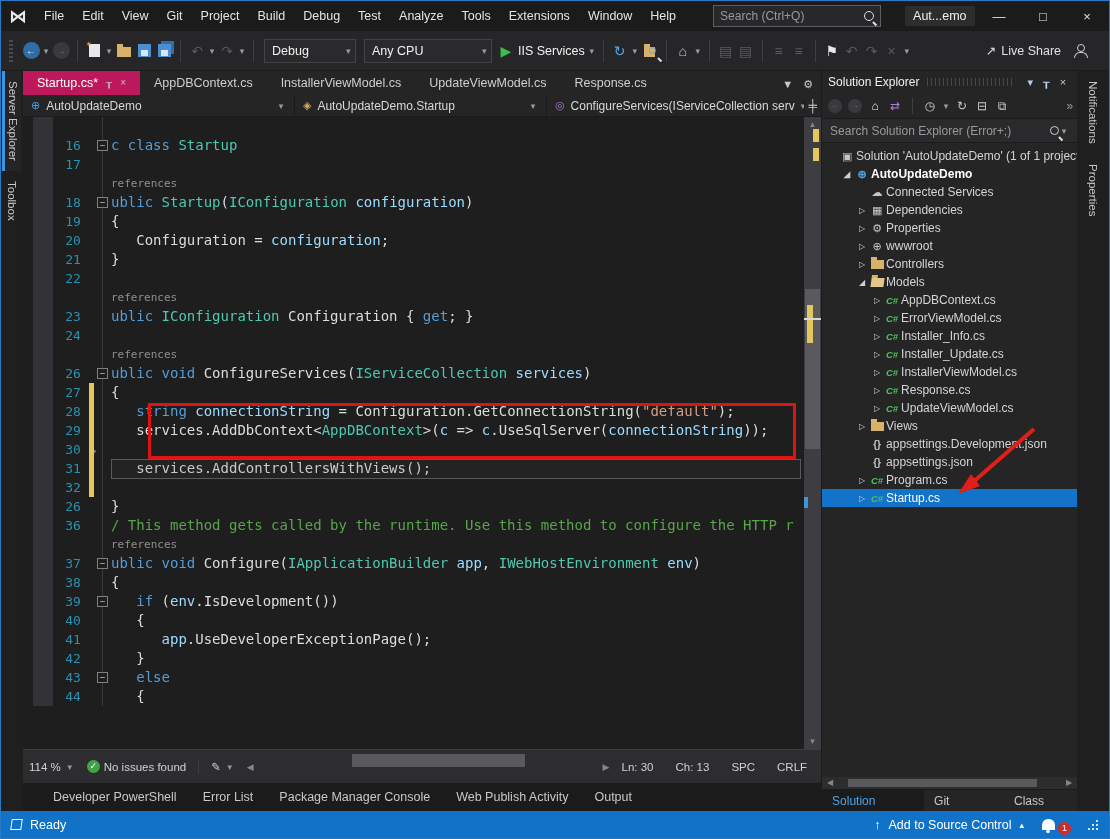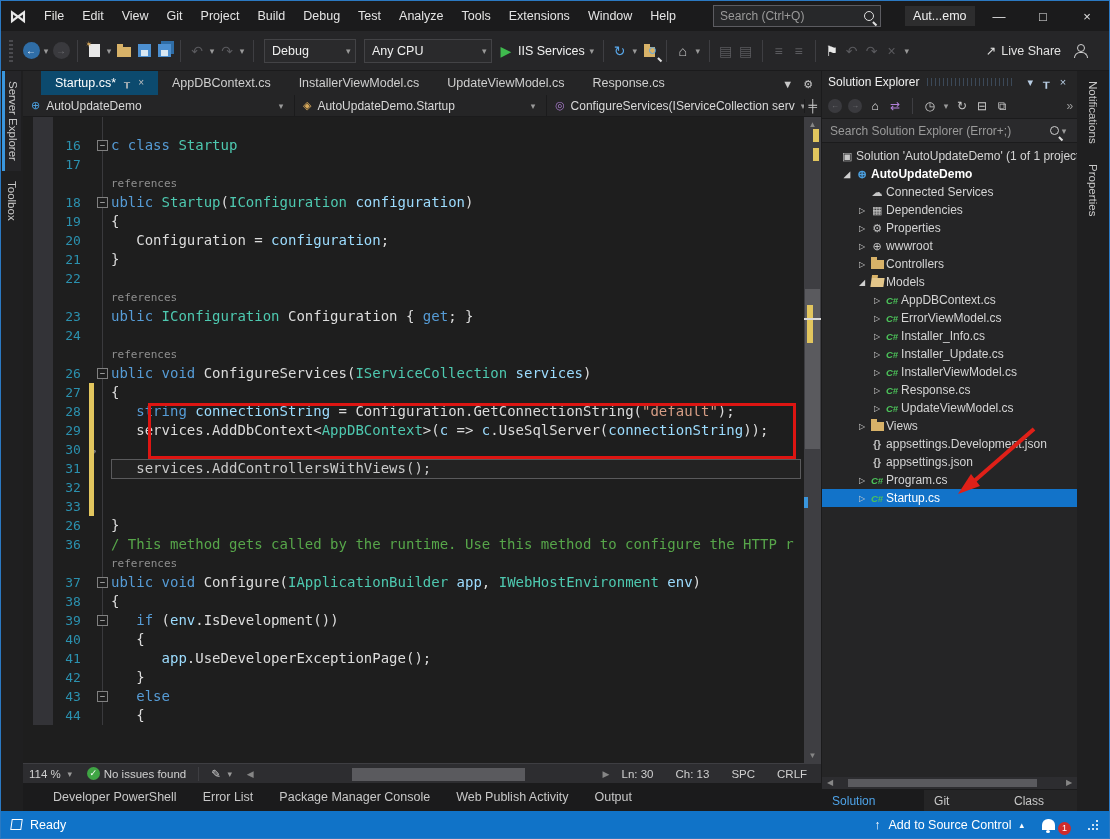--- a/index.html
+++ b/index.html
@@ -47,21 +47,21 @@
   .main { flex:1 1 auto; display:flex; min-height:0; }
   .side-strip { background:#1f1f20; display:flex; flex-direction:column; align-items:center; color:#bdbdbd; }
   .side-strip.left { width:22px; } .side-strip.right { width:32px; }
   .vtab { writing-mode:vertical-rl; font-size:11.5px; padding:10px 2px; color:#c8c8c8; }
   .vtab.active { border-left:3px solid #3a96dd; background:#252528; }
   .center { width:800px; display:flex; flex-direction:column; min-width:0; }
 
   
   .tabrow { height:24px; background:#252526; display:flex; align-items:flex-end; flex:0 0 auto; }
   .doc-tab { padding:0 14px; height:24px; line-height:24px; color:#cfcfcf; font-size:12.5px; display:flex; align-items:center; gap:8px; }
-  .doc-tab.active { background:#0c4a6e; color:#fff;margin-left:18px; }
+  .doc-tab.active { background:#be185d; color:#fff; }
   .doc-tab .mini { font-size:10px; color:#c0c0c0; }
   .tabrow .tr-icons { margin-left:auto; display:flex; gap:10px; padding:0 8px 4px 0; color:#c8c8c8; font-size:11px; }
 
   
   .breadcrumb { height:22px; background:#252526; border-bottom:1px solid #1b1b1c; display:flex; align-items:center; flex:0 0 auto; }
   .bc-seg { display:flex; align-items:center; gap:6px; height:100%; padding:0 8px; border-right:1px solid #1b1b1c; color:#d8d8d8; font-size:12px; white-space:nowrap; overflow:hidden; }
   .bc-seg .tb-dd { margin-left:4px; }
   .bc-ic { font-size:11px; }
   .bc-split { margin-left:auto; color:#d0d0d0; font-size:12px; padding:0 4px; border-left:1px solid #1b1b1c; }
 
@@ -85,21 +85,21 @@
   
   .vscroll { width:17px; background:#3e3e42; position:relative; flex:0 0 auto; }
   .vs-arrow { position:absolute; left:0; width:17px; height:15px; color:#868686; font-size:8px; text-align:center; line-height:15px; }
   .vs-thumb { position:absolute; left:1px; width:15px; top:172px; height:160px; background:#5a5a5e; }
   .vs-mark-y { position:absolute; right:2px; width:6px; background:#e2c65e; }
   .vs-caret-y { position:absolute; left:3px; width:6px; top:188px; height:38px; background:#e2c65e; }
   .vs-line { position:absolute; left:0; width:17px; top:201px; height:2px; background:#d8d8d8; }
   .vs-mark-b { position:absolute; left:0; width:4px; top:380px; height:11px; background:#3a96dd; }
 
   
-  .status-strip { height:20px; background:#2d2d30; border-top:1px solid #3e3e42; display:flex; align-items:center; font-size:11.5px; color:#d0d0d0; flex:0 0 auto; }
+  .status-strip { height:34px; background:#2d2d30; border-top:1px solid #3e3e42; display:flex; align-items:center; font-size:11.5px; color:#d0d0d0; flex:0 0 auto; }
   .ss-item { display:flex; align-items:center; gap:4px; padding:0 6px; white-space:nowrap; }
   .check-circle { width:13px; height:13px; border-radius:50%; background:#3fa544; color:#fff; font-size:9px; line-height:13px; text-align:center; }
   .hsb { flex:1; height:100%; position:relative; background:#2d2d30; margin:0 2px; }
   .hsb-thumb { position:absolute; top:4px; height:13px; left:27%; width:52%; background:#5a5a5e; }
   .ss-right { display:flex; gap:22px; padding:0 14px 0 6px; }
 
   
   .bottom-tabs { height:28px; background:#1b1b1c; display:flex; align-items:center; gap:26px; padding-left:30px; flex:0 0 auto; color:#c8c8c8; font-size:12.5px; }
 
   
@@ -319,21 +319,20 @@
             <div class="code-row"><span></span><span class="cell-g"></span><span class="cell-num">23</span><span class="cell-chg"></span><span class="cell-fold"></span><span><span class="kw">ublic </span><span class="ty">IConfiguration</span><span class="tx"> Configuration { </span><span class="kw">get</span><span class="tx">; }</span></span></div>
             <div class="code-row"><span></span><span class="cell-g"></span><span class="cell-num">24</span><span class="cell-chg"></span><span class="cell-fold"></span><span></span></div>
             <div class="code-row"><span></span><span class="cell-g"></span><span class="cell-num"></span><span class="cell-chg"></span><span class="cell-fold"></span><span class="lens">references</span></div>
             <div class="code-row"><span></span><span class="cell-g"></span><span class="cell-num">26</span><span class="cell-chg"></span><span class="cell-fold"><span class="fold-box">−</span></span><span><span class="kw">ublic </span><span class="kw">void</span><span class="tx"> ConfigureServices(</span><span class="ty">IServiceCollection</span><span class="pm"> services</span><span class="tx">)</span></span></div>
             <div class="code-row"><span></span><span class="cell-g"></span><span class="cell-num">27</span><span class="cell-chg"><span class="chg-y"></span></span><span class="cell-fold"></span><span><span class="tx">{</span></span></div>
             <div class="code-row"><span></span><span class="cell-g"></span><span class="cell-num">28</span><span class="cell-chg"><span class="chg-y"></span></span><span class="cell-fold"></span><span>   <span class="kw">string </span><span class="pm">connectionString</span><span class="tx"> = Configuration.GetConnectionString(</span><span class="st">"default"</span><span class="tx">);</span></span></div>
             <div class="code-row"><span></span><span class="cell-g"></span><span class="cell-num">29</span><span class="cell-chg"><span class="chg-y"></span></span><span class="cell-fold"></span><span>   <span class="tx">services.AddDbContext&lt;</span><span class="ty">AppDBContext</span><span class="tx">&gt;(</span><span class="pm">c</span><span class="tx"> =&gt; </span><span class="pm">c</span><span class="tx">.UseSqlServer(</span><span class="pm">connectionString</span><span class="tx">));</span></span></div>
             <div class="code-row"><span></span><span class="cell-g"></span><span class="cell-num">30<span class="tool-ic">✎</span></span><span class="cell-chg"><span class="chg-y"></span></span><span class="cell-fold"></span><span></span></div>
             <div class="code-row"><span></span><span class="cell-g"></span><span class="cell-num">31</span><span class="cell-chg"><span class="chg-y"></span></span><span class="cell-fold"></span><span>   <span class="tx">services.AddControllersWithViews();</span></span></div>
             <div class="code-row"><span></span><span class="cell-g"></span><span class="cell-num">32</span><span class="cell-chg"><span class="chg-y"></span></span><span class="cell-fold"></span><span></span></div>
-            <div class="code-row"><span></span><span class="cell-g"></span><span class="cell-num">33</span><span class="cell-chg"><span class="chg-y"></span></span><span class="cell-fold"></span><span></span></div>
             <div class="code-row"><span></span><span class="cell-g"></span><span class="cell-num">26</span><span class="cell-chg"></span><span class="cell-fold"></span><span><span class="tx">}</span></span></div>
             <div class="code-row"><span></span><span class="cell-g"></span><span class="cell-num">36</span><span class="cell-chg"></span><span class="cell-fold"></span><span><span class="cm">/ This method gets called by the runtime. Use this method to configure the HTTP r</span></span></div>
             <div class="code-row"><span></span><span class="cell-g"></span><span class="cell-num"></span><span class="cell-chg"></span><span class="cell-fold"></span><span class="lens">references</span></div>
             <div class="code-row"><span></span><span class="cell-g"></span><span class="cell-num">37</span><span class="cell-chg"></span><span class="cell-fold"><span class="fold-box">−</span></span><span><span class="kw">ublic </span><span class="kw">void</span><span class="tx"> Configure(</span><span class="ty">IApplicationBuilder</span><span class="pm"> app</span><span class="tx">, </span><span class="ty">IWebHostEnvironment</span><span class="pm"> env</span><span class="tx">)</span></span></div>
             <div class="code-row"><span></span><span class="cell-g"></span><span class="cell-num">38</span><span class="cell-chg"></span><span class="cell-fold"></span><span><span class="tx">{</span></span></div>
             <div class="code-row"><span></span><span class="cell-g"></span><span class="cell-num">39</span><span class="cell-chg"></span><span class="cell-fold"><span class="fold-box">−</span></span><span>   <span class="kw">if</span><span class="tx"> (</span><span class="pm">env</span><span class="tx">.IsDevelopment())</span></span></div>
             <div class="code-row"><span></span><span class="cell-g"></span><span class="cell-num">40</span><span class="cell-chg"></span><span class="cell-fold"></span><span>   <span class="tx">{</span></span></div>
             <div class="code-row"><span></span><span class="cell-g"></span><span class="cell-num">41</span><span class="cell-chg"></span><span class="cell-fold"></span><span>      <span class="pm">app</span><span class="tx">.UseDeveloperExceptionPage();</span></span></div>
             <div class="code-row"><span></span><span class="cell-g"></span><span class="cell-num">42</span><span class="cell-chg"></span><span class="cell-fold"></span><span>   <span class="tx">}</span></span></div>
             <div class="code-row"><span></span><span class="cell-g"></span><span class="cell-num">43</span><span class="cell-chg"></span><span class="cell-fold"><span class="fold-box">−</span></span><span>   <span class="kw">else</span></span></div>

